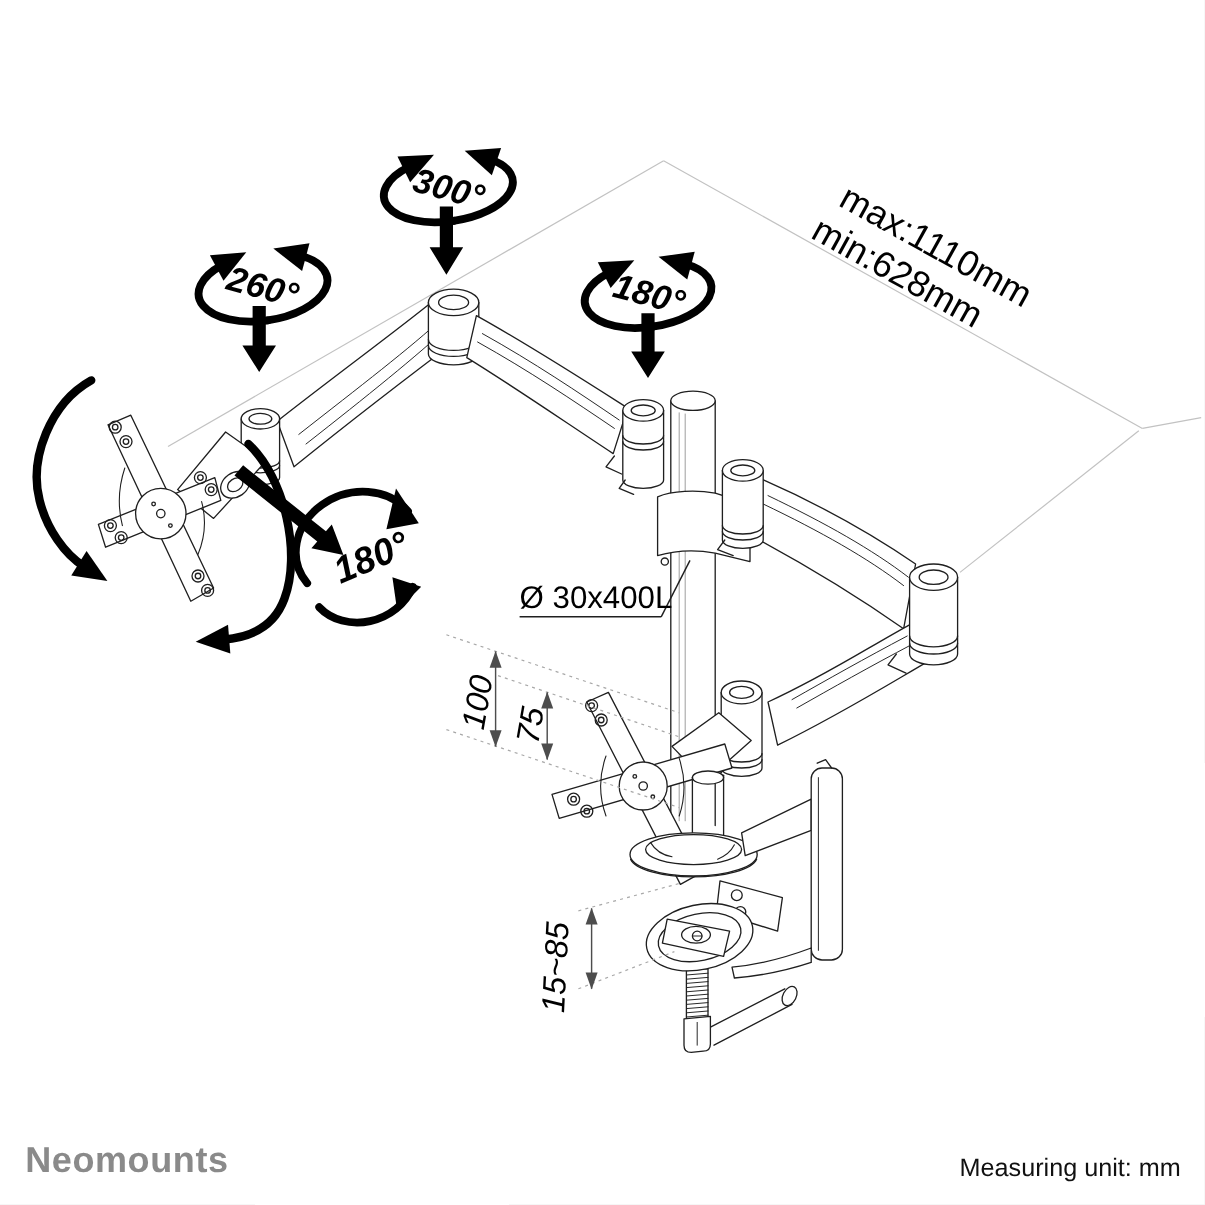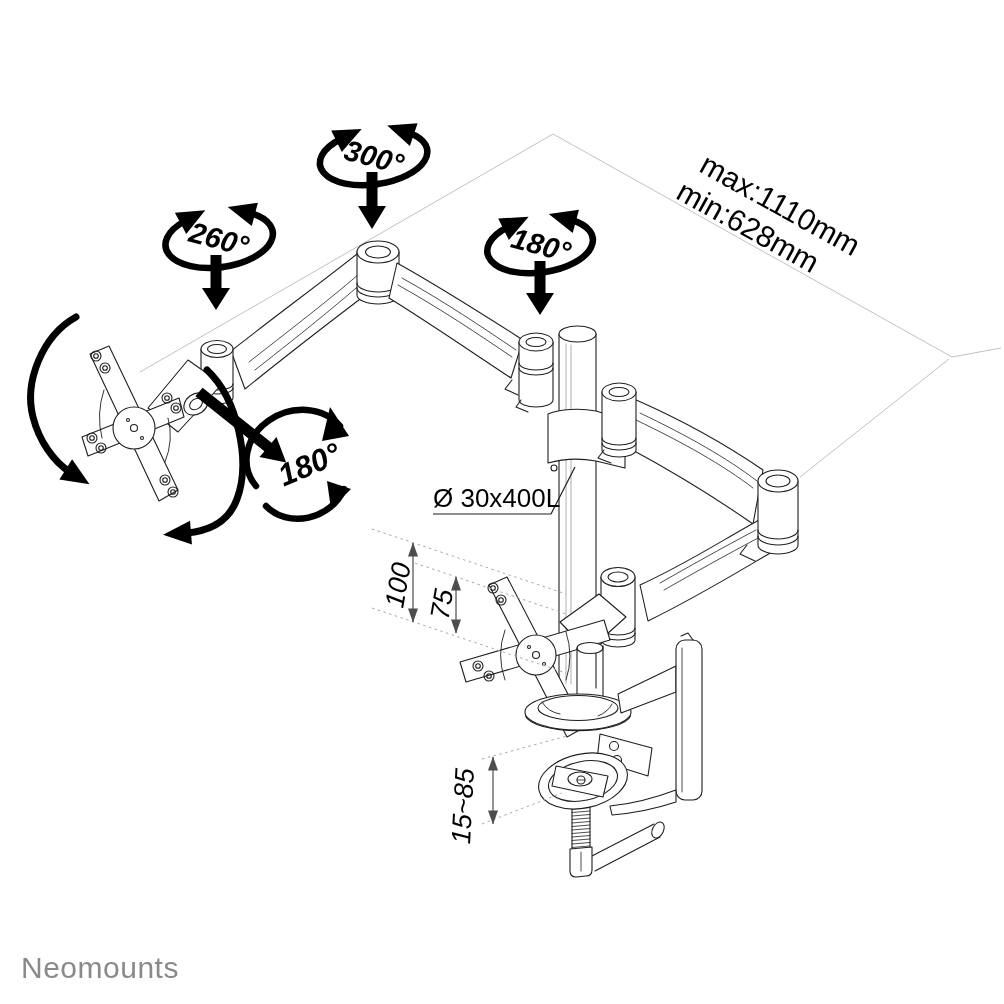--- a/index.html
+++ b/index.html
@@ -2,21 +2,21 @@
 <html><head>
 <meta charset="utf-8">
 <style>
   html,body{margin:0;padding:0;background:#e8e8e8;}
   .canvas{
     position:relative;width:1004px;height:1004px;background:#ffffff;
     font-family:"Liberation Sans",sans-serif;overflow:hidden;margin:0 auto;
   }
   .canvas svg{position:absolute;left:0;top:0;}
   .brand{
-    position:absolute;left:21px;top:951px;font-size:30px;font-weight:400;
+    position:absolute;left:21px;top:951px;font-size:30px;font-weight:700;
     color:#8a8a8a;letter-spacing:0.5px;
   }
   .unit-note{
     position:absolute;right:20px;top:962px;font-size:21px;color:#111111;
   }
   text{font-family:"Liberation Sans",sans-serif;fill:#000;}
   .rot-label{font-size:29px;font-style:italic;font-weight:bold;}
   .tilt-label{font-size:31px;font-style:italic;font-weight:bold;}
   .reach-label{font-size:30px;}
   .dim-label{font-size:27px;font-style:italic;}
@@ -331,14 +331,15 @@
 
     <text class="pole-label" x="433" y="507">Ø 30x400L</text>
 
     <text class="dim-label" transform="translate(397 585) rotate(-80)" text-anchor="middle" y="10">100</text>
     <text class="dim-label" transform="translate(441 604) rotate(-80)" text-anchor="middle" y="10">75</text>
     <text class="dim-label" transform="translate(462 806) rotate(-87)" text-anchor="middle" y="10">15~85</text>
   </g>
 </svg>
 
 <div class="brand">Neomounts</div>
+<div class="unit-note">Measuring unit: mm</div>
 
 </div>
 
 </body></html>

